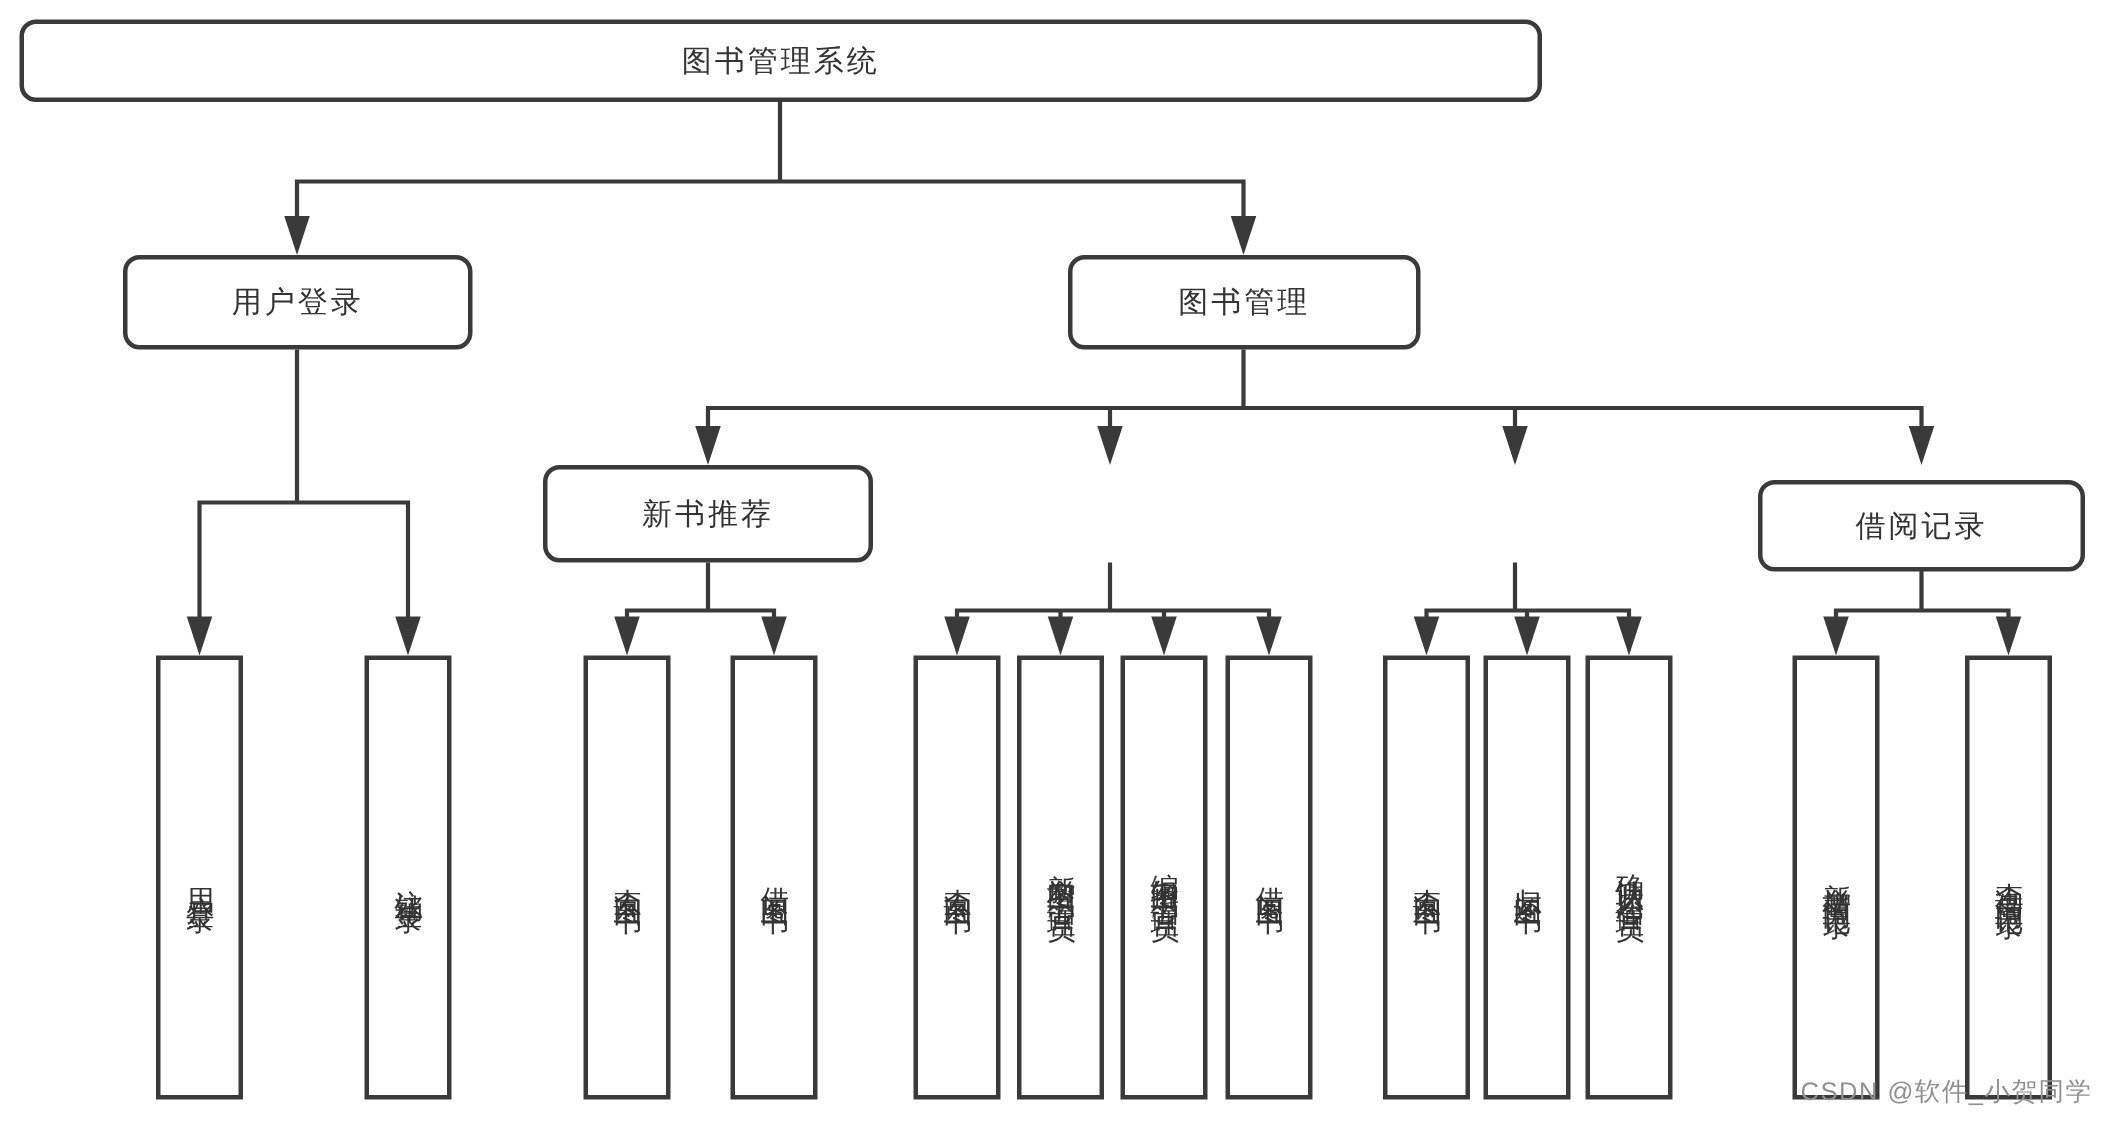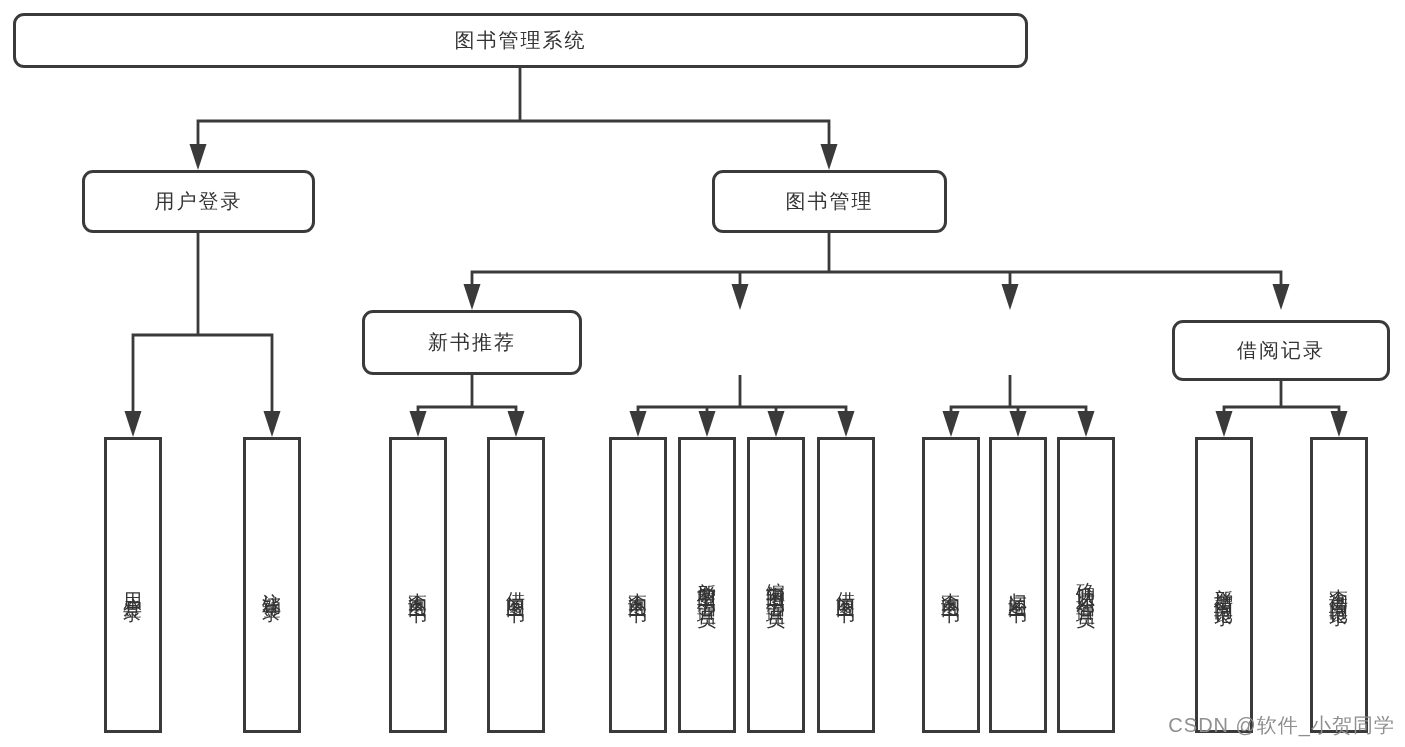--- a/index.html
+++ b/index.html
@@ -38,21 +38,21 @@
     writing-mode: vertical-rl;
     text-orientation: mixed;
     font-size: 19px;
     letter-spacing: 4px;
     line-height: 1;
   }
   .watermark {
     position: absolute;
     right: 10px;
     bottom: 8px;
-    font-size: 20px;
+    font-size: 17px;
     color: #8f8f8f;
     letter-spacing: 1px;
     white-space: nowrap;
   }
 </style>
 </head>
 <body>
 
 <div class="canvas">
 

